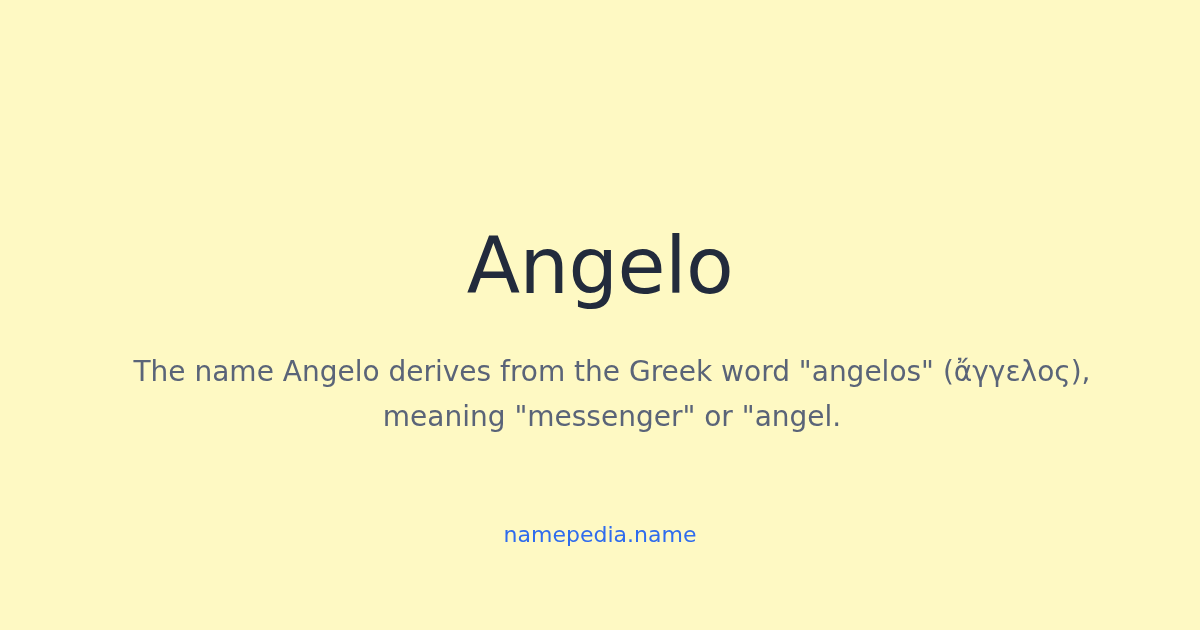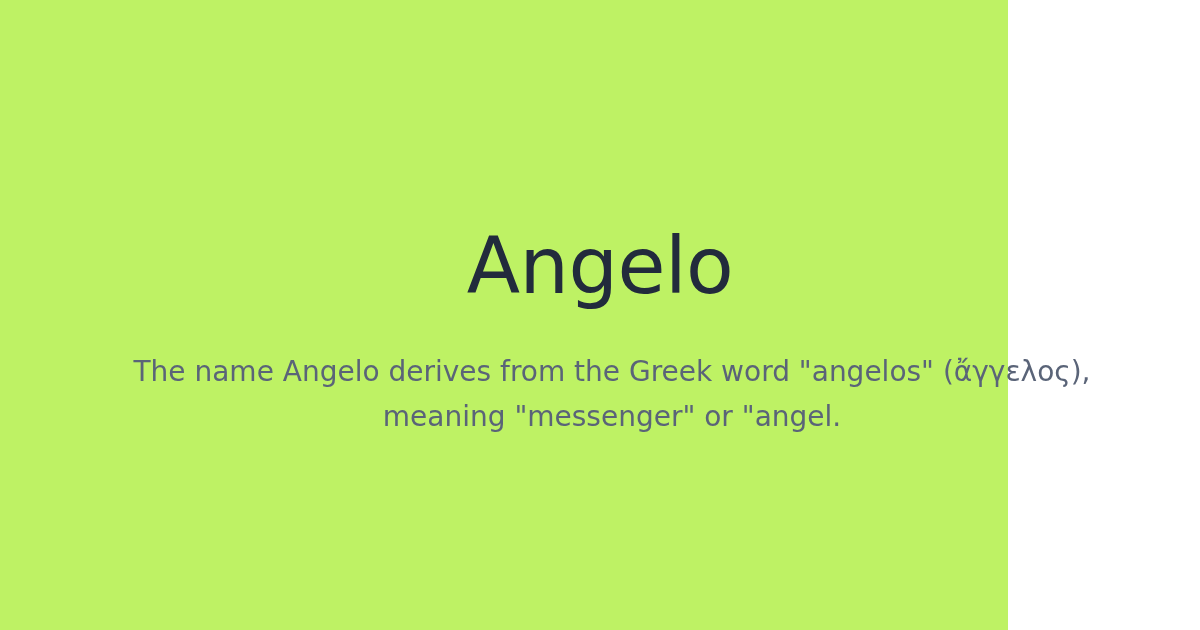--- a/index.html
+++ b/index.html
@@ -7,24 +7,24 @@
     padding: 0;
   }
   body {
     width: 1200px;
     height: 630px;
     background: #ffffff;
     font-family: "DejaVu Sans", "Liberation Sans", sans-serif;
     overflow: hidden;
   }
   .card {
-    width: 1008px;
+    width: 1200px;
     height: 630px;
     box-sizing: border-box;
-    background: #bef264;
+    background: #fef9c3;
     display: flex;
     flex-direction: column;
     align-items: center;
     justify-content: flex-start;
     position: relative;
   }
   .name-title {
     margin: 0;
     padding: 0;
     position: absolute;
@@ -70,14 +70,15 @@
 </style>
 </head>
 <body>
 
 <div class="card">
 
   <h1 class="name-title">Angelo</h1>
 
   <p class="name-description">The name Angelo derives from the Greek word "angelos" (ἄγγελος), meaning "messenger" or "angel.</p>
 
+  <a class="site-link">namepedia.name</a>
 
 </div>
 
 </body></html>

